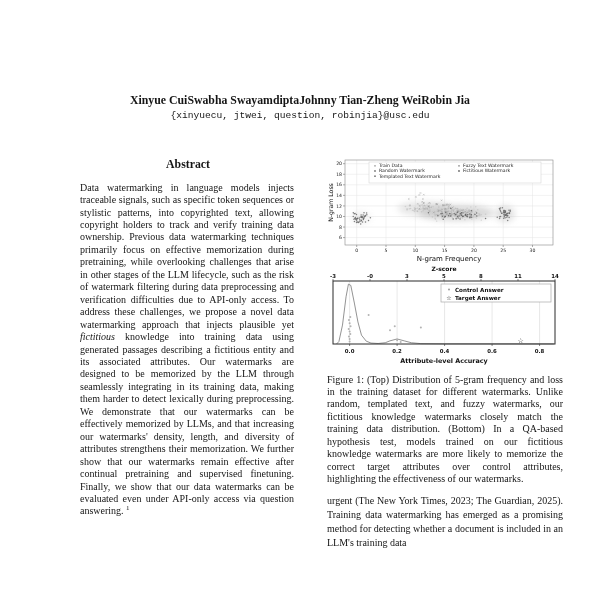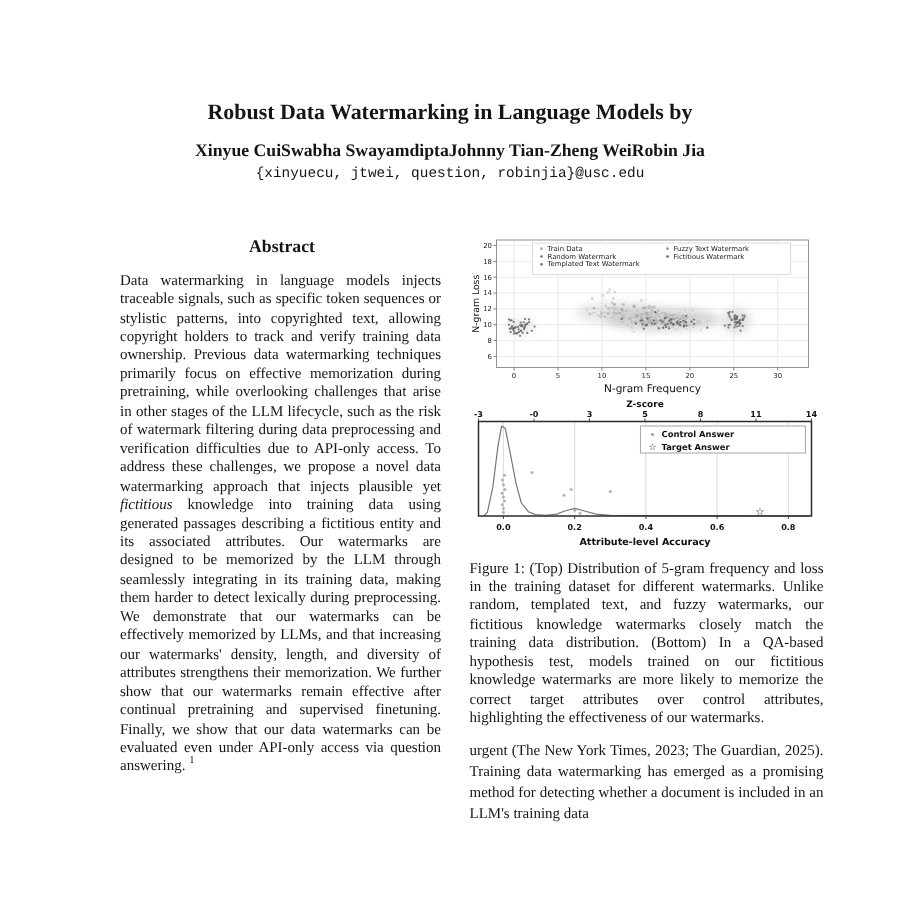--- a/index.html
+++ b/index.html
@@ -2,39 +2,39 @@
 <html><head>
 <meta charset="utf-8">
 <style>
   html,body{margin:0;padding:0;background:#e8e8e8;}
   .page{position:relative;width:600px;height:600px;background:#ffffff;overflow:hidden;
         font-family:"Liberation Serif","DejaVu Serif",serif;color:#151515;}
   .title{margin:66px 40px 0;text-align:center;font-size:14.6px;font-weight:bold;line-height:1.28;}
   .authors{display:flex;justify-content:center;margin-top:8px;font-size:11.8px;font-weight:bold;}
   .affil{text-align:center;font-size:10.8px;margin-top:3px;}
   .emails{text-align:center;font-family:"Liberation Mono","DejaVu Sans Mono",monospace;font-size:9.6px;margin-top:2px;}
-  .columns{display:flex;gap:11px;padding:0 55px 0 74px;margin-top:36px;}
+  .columns{display:flex;gap:25px;padding:0 55px 0 74px;margin-top:36px;}
   .col-left{width:228px;flex:none;}
   .col-right{width:236px;flex:none;}
   .abs-head{text-align:center;font-size:11.8px;font-weight:bold;}
   .abs-body{margin:10px 8px 0 6px;font-size:10px;line-height:12.45px;text-align:justify;}
   .abs-body em{font-style:italic;}
   sup{font-size:7px;vertical-align:super;line-height:0;}
   figure{margin:0;}
   figcaption{margin-top:5px;font-size:10px;line-height:12.4px;text-align:justify;}
   .body-text{margin:9px 0 0;font-size:10px;line-height:14px;text-align:justify;}
   svg{display:block;}
   svg text{font-family:"DejaVu Sans","Liberation Sans",sans-serif;}
 </style>
 </head>
 <body>
 
 <div class="page">
 
-  <h1 class="title"><span>Robust Data Watermarking in Language Models by</span><br></h1>
+  <h1 class="title"><br></h1>
 
   <div class="authors">
     <span>Xinyue Cui</span>
     <span>Swabha Swayamdipta</span>
     <span>Johnny Tian-Zheng Wei</span>
     <span>Robin Jia</span>
   </div>
   <div class="emails">{xinyuecu, jtwei, question, robinjia}@usc.edu</div>
 
   <div class="columns">

